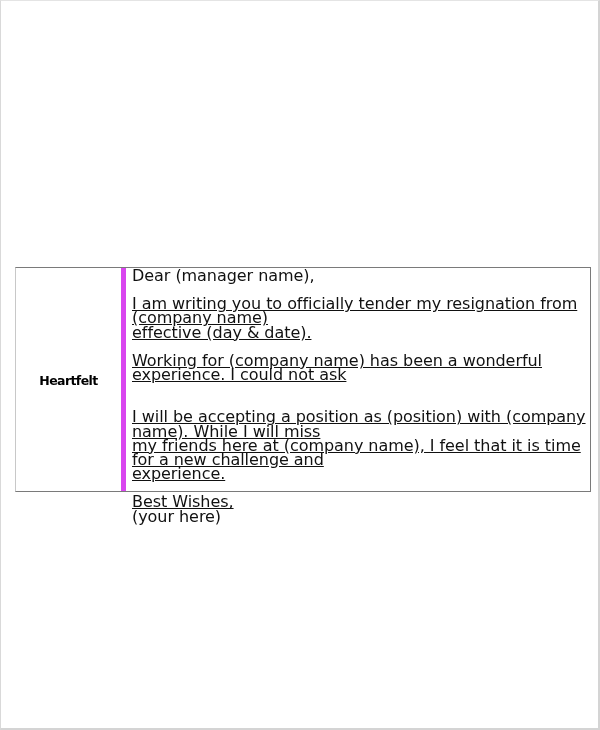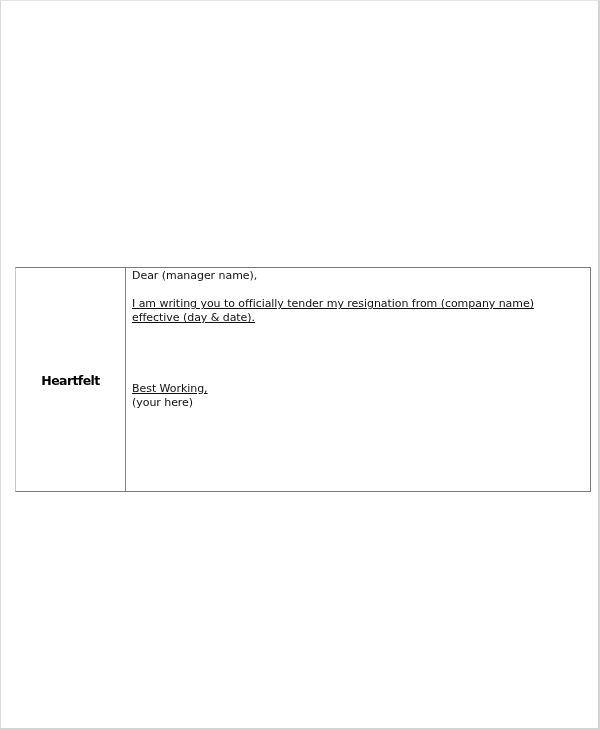--- a/index.html
+++ b/index.html
@@ -34,40 +34,40 @@
       height: 225px;
       border-top: 1px solid #7a7a7a;
       border-bottom: 1px solid #7a7a7a;
       border-right: 1px solid #7a7a7a;
       border-left: 1px solid #c8c8c8;
       box-sizing: border-box;
       display: flex;
     }
     .label-cell {
       width: 110px;
-      border-right: 1px solid #d946ef;
+      border-right: 5px solid #d946ef;
       box-sizing: border-box;
       display: flex;
       align-items: center;
       justify-content: center;
       padding-top: 2px;
     }
     .label-text {
       font-family: "DejaVu Sans", sans-serif;
       font-weight: bold;
       font-size: 12.5px;
       color: #000000;
       letter-spacing: -0.6px;
     }
     .content-cell {
       flex: 1;
       padding: 0 4px 0 6px;
       box-sizing: border-box;
       font-family: "DejaVu Sans", sans-serif;
-      font-size: 11px;
+      font-size: 16px;
       line-height: 14.2px;
       color: #111111;
       letter-spacing: -0.05px;
     }
     .content-cell p {
       margin: 0;
     }
     .para {
       margin-top: 14px !important;
       text-decoration: underline;
@@ -86,22 +86,27 @@
     </div>
     <div class="content-cell">
       <p class="greeting">Dear (manager name),</p>
 
       <p class="para">
         <span>I am writing you to officially tender my resignation from (company name)</span><br>
         <span>effective (day &amp; date).</span>
       </p>
 
       <p class="para">
-        <br>
+        <span>Working for (company name) has been a wonderful experience. I could not ask</span><br>
         <br>
       </p>
 
+      <p class="para">
+        <span>I will be accepting a position as (position) with (company name). While I will miss</span><br>
+        <span>my friends here at (company name), I feel that it is time for a new challenge and</span><br>
+        <span>experience.</span>
+      </p>
 
-      <p class="para">Best Working,</p>
+      <p class="para">Best Wishes,</p>
       <p>(your here)</p>
     </div>
   </div>
 </div>
 
 </body></html>

